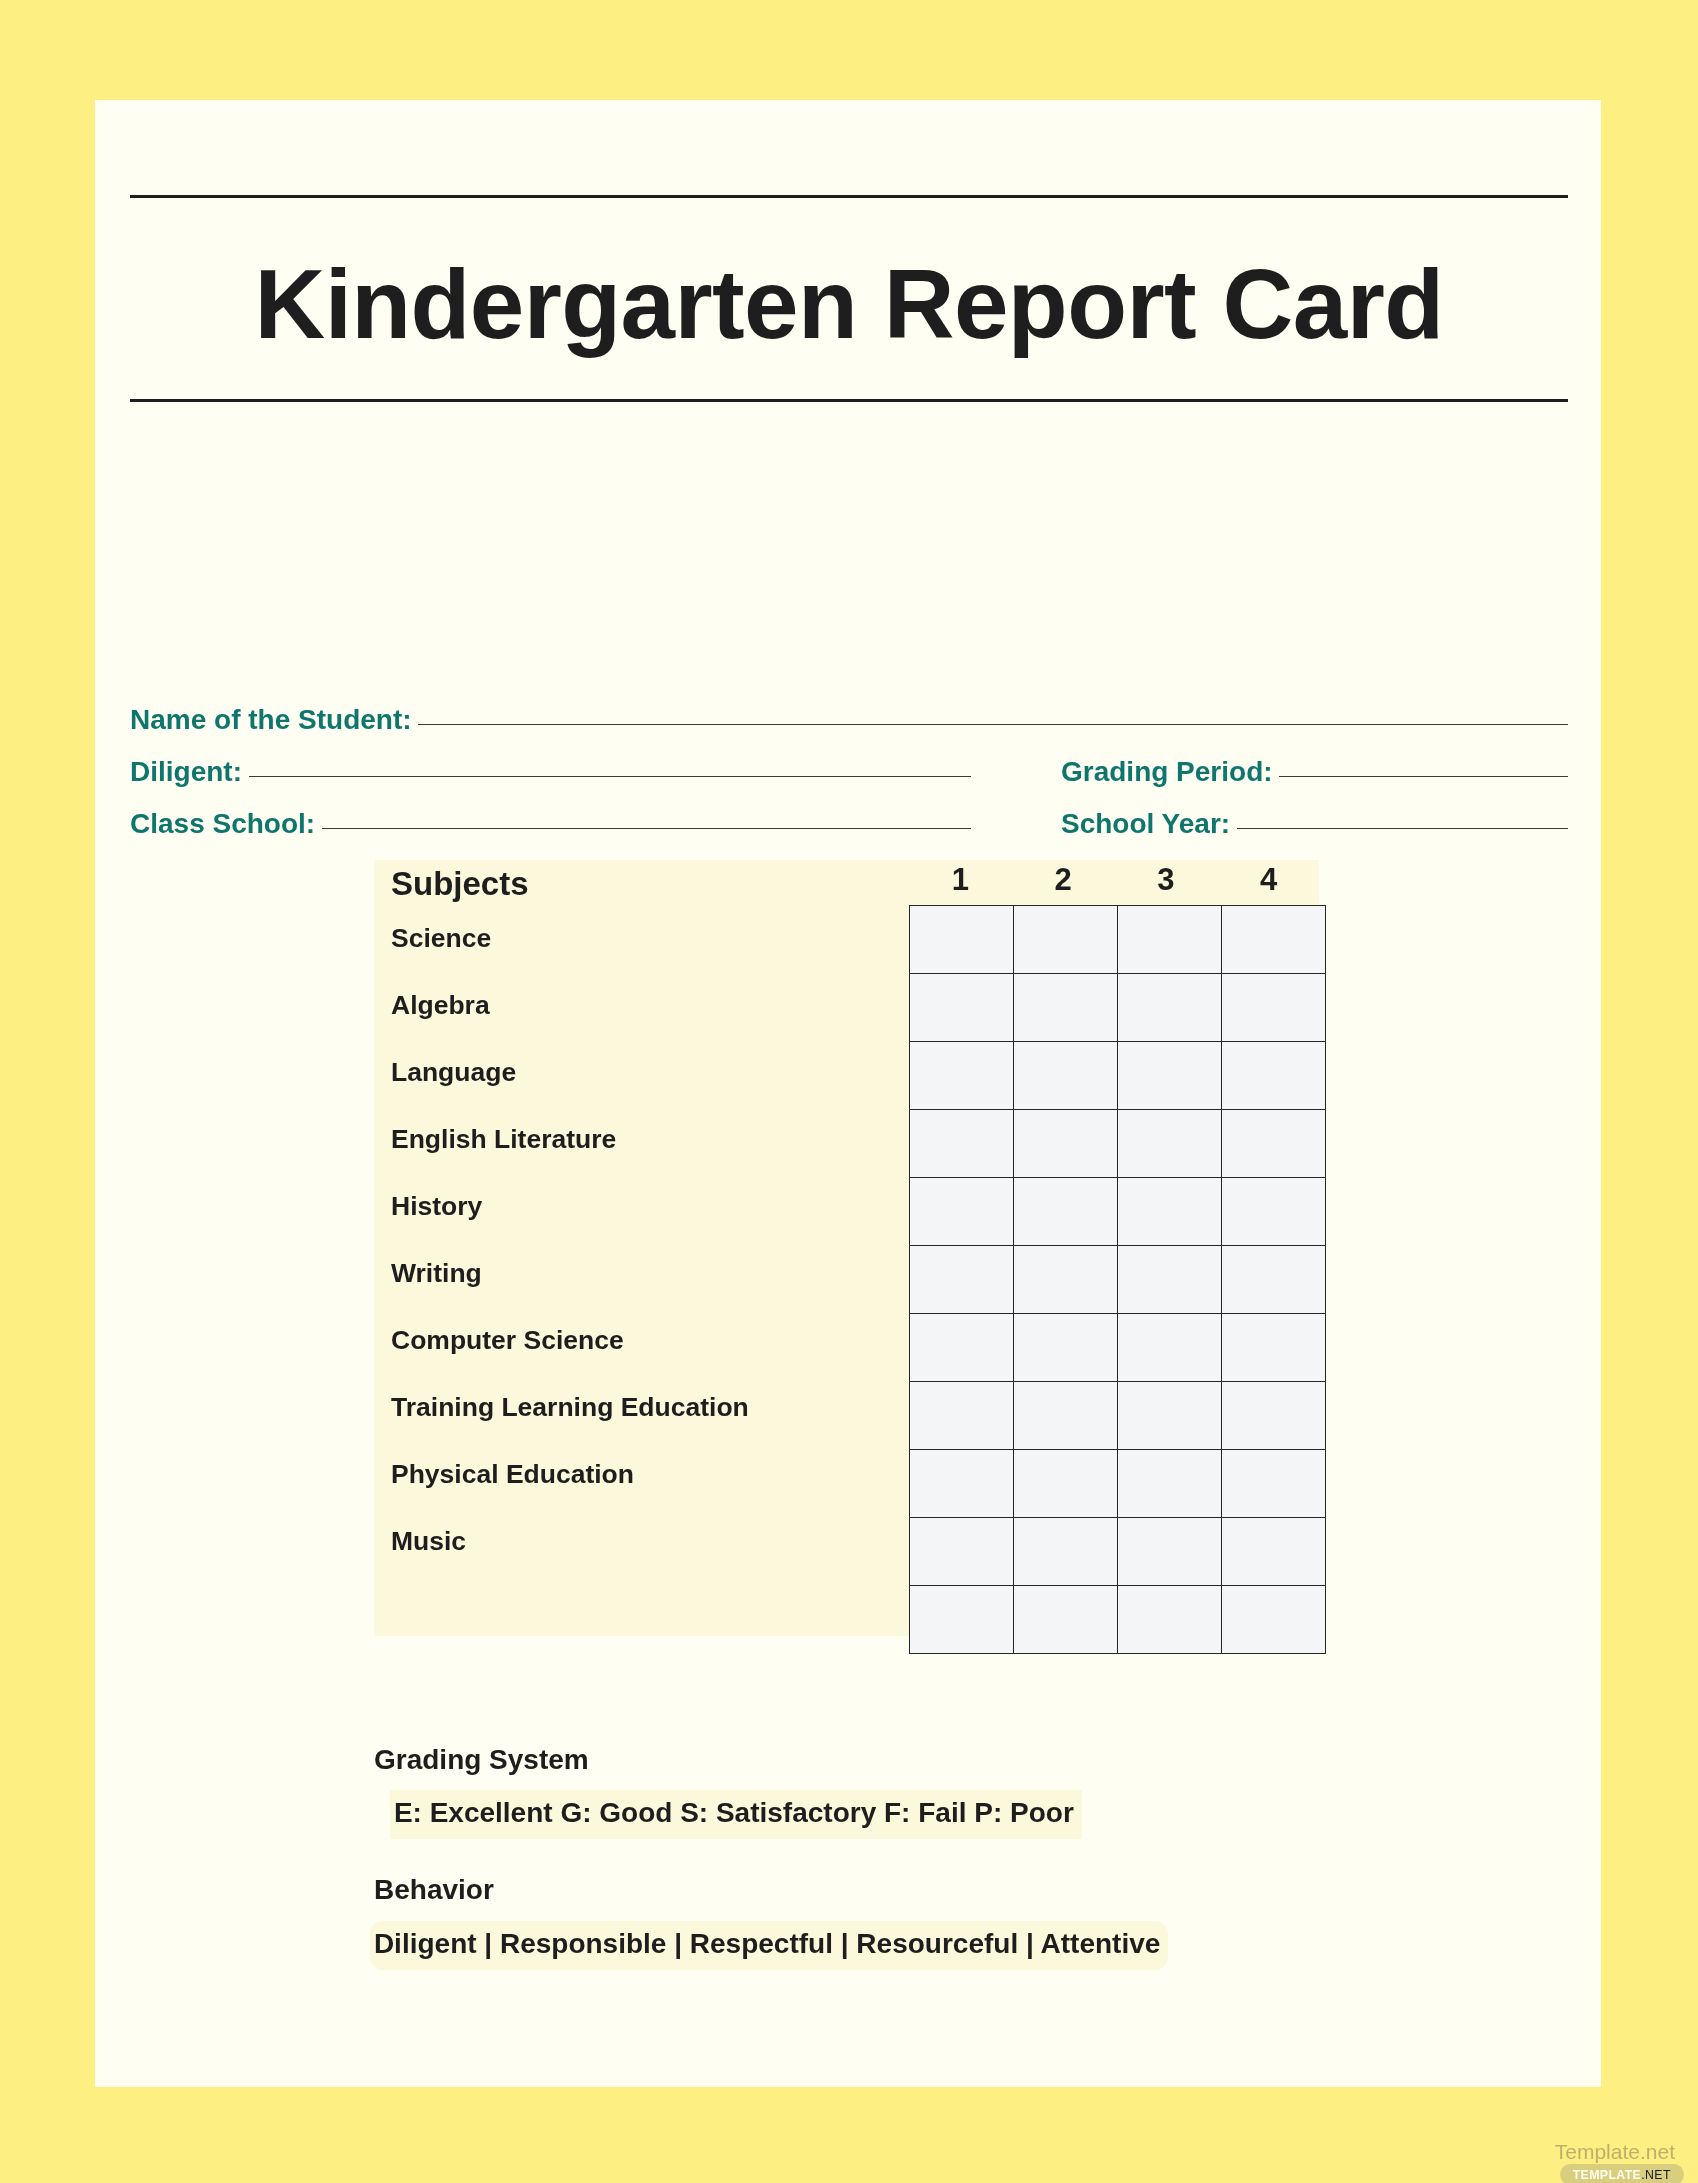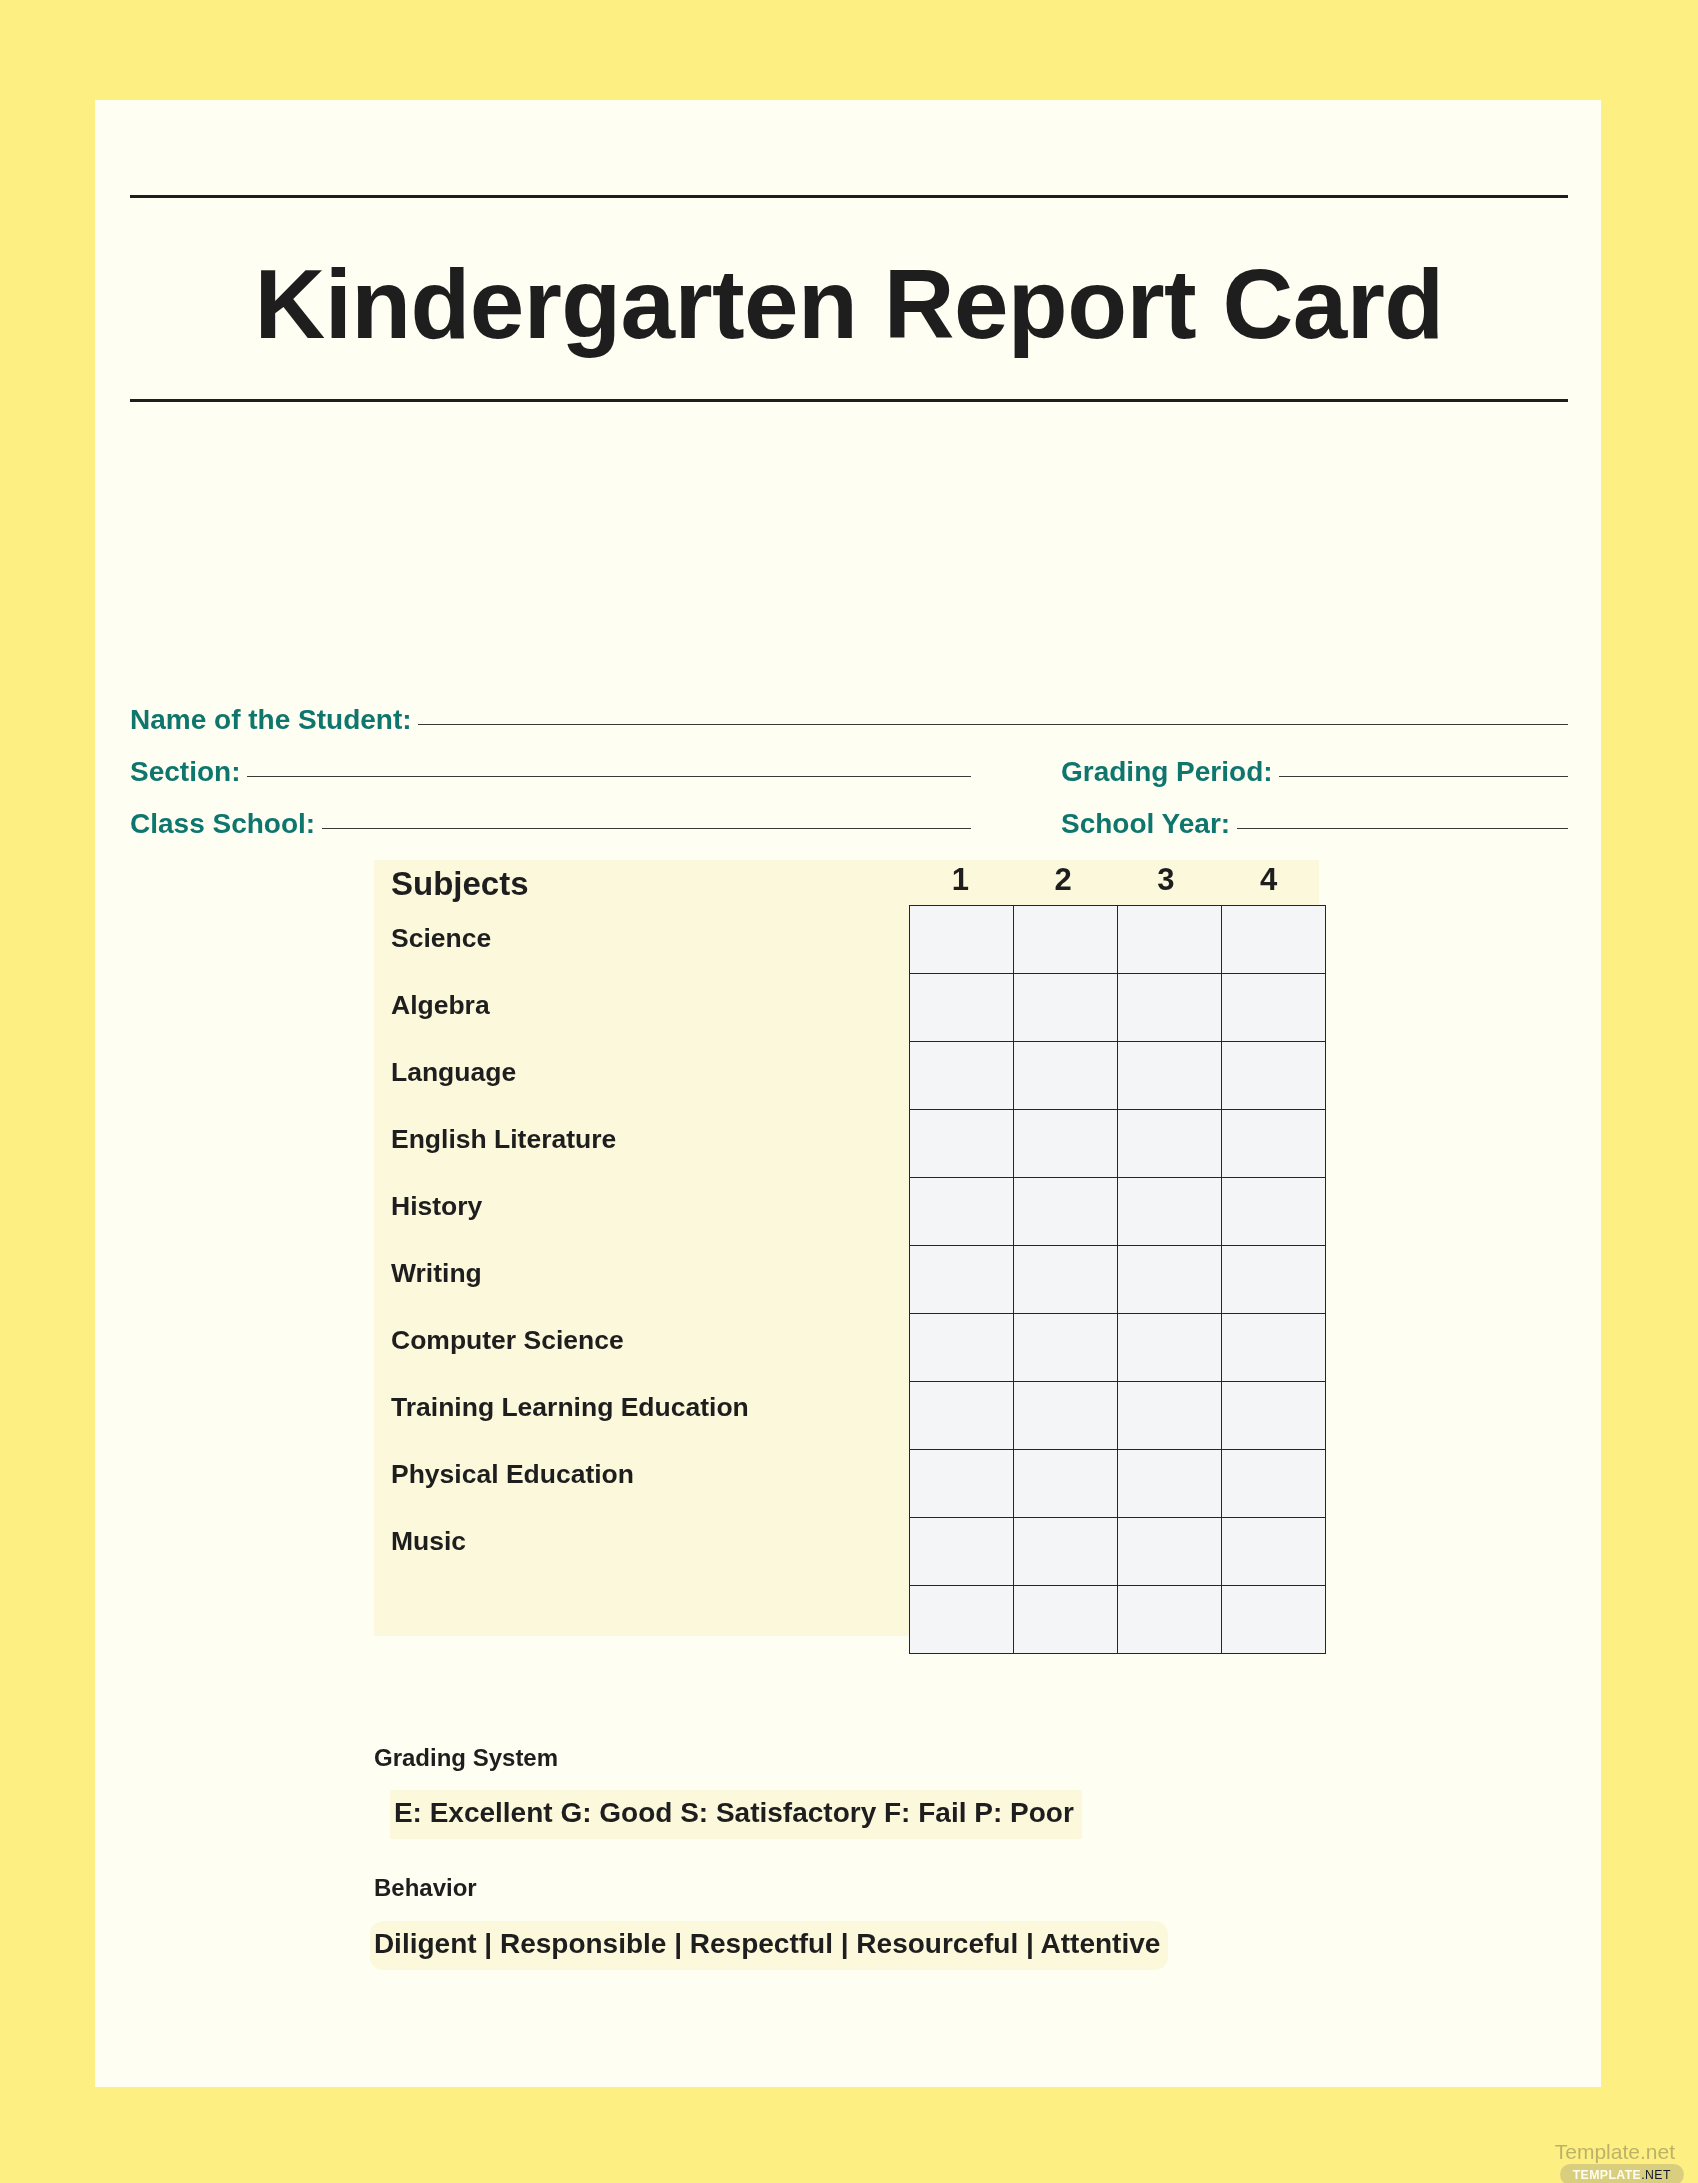--- a/index.html
+++ b/index.html
@@ -163,21 +163,21 @@
     height: 67px;
     border: 1.9px solid #262626;
     background: #F4F5F7;
     padding: 0;
   }
 
   
   .legend-head {
     position: absolute;
     left: 279px;
-    font-size: 24px;
+    font-size: 28px;
     font-weight: 700;
     color: #1E1E1E;
     line-height: 1;
     white-space: nowrap;
   }
   .legend-chip {
     position: absolute;
     left: 275px;
     background: #FCF8DC;
     padding: 9px 7.8px 11.6px 3.9px;
@@ -229,21 +229,21 @@
   <div class="rule rule-bottom"></div>
 
   <div class="fields">
 
     <div class="field-row row-name">
       <span class="field-label">Name of the Student:</span>
       <span class="field-line"></span>
     </div>
 
     <div class="field-row row-section">
-      <span class="field-label">Section:</span>
+      <span class="field-label">Diligent:</span>
       <span class="field-line"></span>
     </div>
 
     <div class="field-row row-grading">
       <span class="field-label">Grading Period:</span>
       <span class="field-line"></span>
     </div>
 
     <div class="field-row row-adviser">
       <span class="field-label">Class School:</span>

